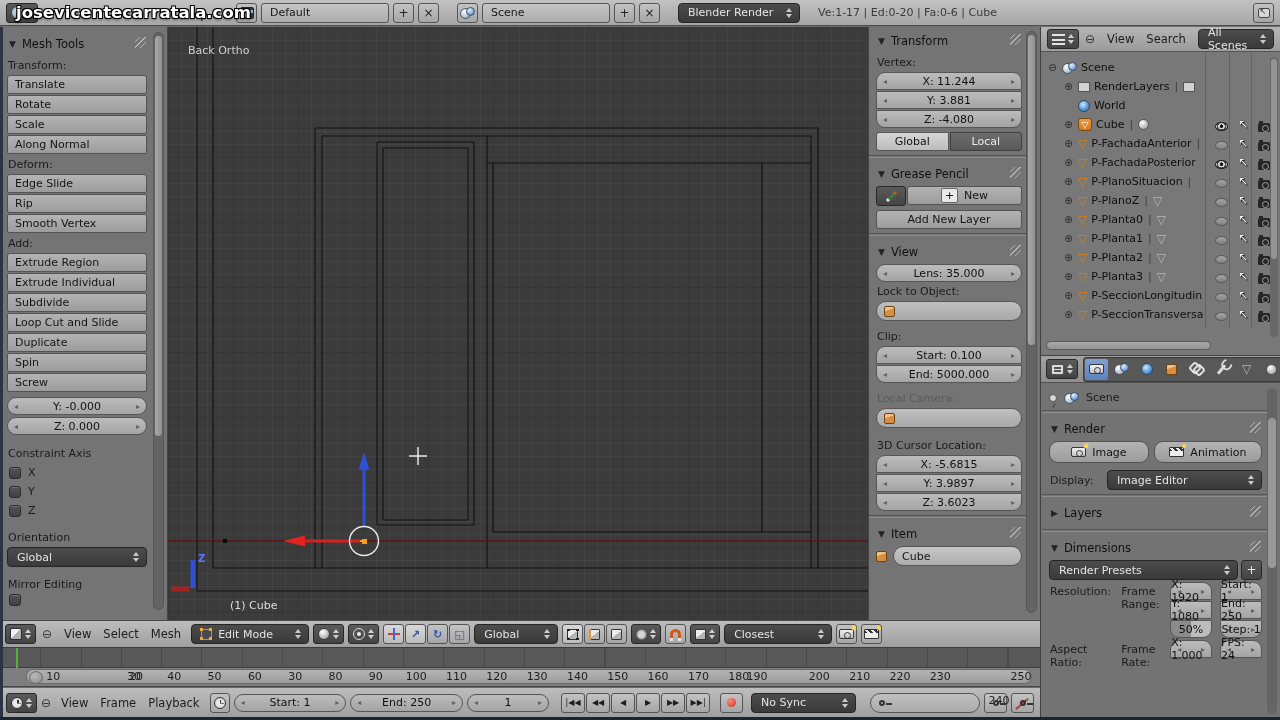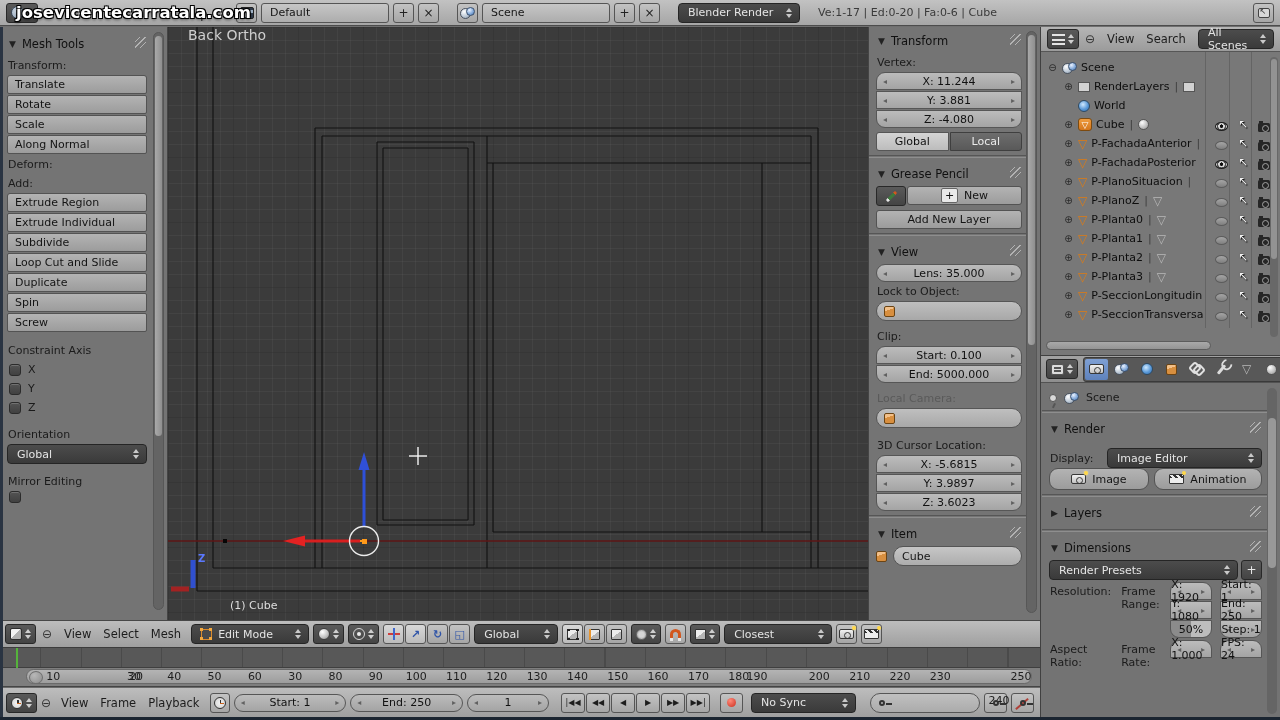--- a/index.html
+++ b/index.html
@@ -138,21 +138,21 @@
   #ts-scroll{position:absolute;right:3px;top:5px;width:11px;height:578px;background:#646464;border-radius:6px;border:1px solid #575757}
   #ts-thumb{position:absolute;left:1px;top:3px;width:7px;height:400px;background:linear-gradient(90deg,#a9a9a9,#8f8f8f);border-radius:5px}
 
   #vp3d{position:absolute;left:168px;top:27px;width:700px;height:593px;background-color:#3b3b3b;overflow:hidden;
       background-image:
         linear-gradient(rgba(0,0,0,.20) 1px,transparent 1px),
         linear-gradient(90deg,rgba(0,0,0,.20) 1px,transparent 1px),
         linear-gradient(rgba(255,255,255,.04) 1px,transparent 1px),
         linear-gradient(90deg,rgba(255,255,255,.04) 1px,transparent 1px);
       background-size:65px 65px,65px 65px,13px 13px,13px 13px}
-  #vp-label{position:absolute;left:20px;top:0;color:#cfcfcf;font-size:14px}
+  #vp-label{position:absolute;left:20px;top:17px;color:#cfcfcf;font-size:11px}
   #vp-obj{position:absolute;left:62px;bottom:8px;color:#dedede;font-size:11px}
   #wire{position:absolute;inset:0}
 
   #npanel{position:absolute;left:868px;top:27px;width:172px;height:593px;background:#747474;
       border-left:1px solid #454545;padding:2px 18px 2px 7px}
   #np-scroll{position:absolute;right:3px;top:4px;width:11px;height:582px;background:#646464;border-radius:6px;border:1px solid #575757}
   #np-thumb{position:absolute;left:1px;top:3px;width:7px;height:310px;background:linear-gradient(90deg,#a9a9a9,#8f8f8f);border-radius:5px}
   .seg{display:flex;gap:1px;margin-top:4px}
   .seg>div{flex:1;height:19px;display:flex;align-items:center;justify-content:center;font-size:11px}
   .seg .on{background:linear-gradient(#d5d5d5,#bcbcbc);color:#111;border:1px solid #565656;border-radius:3px 0 0 3px}
@@ -265,30 +265,39 @@
     </div>
     <div id="tool-groups">
         <div class="lbl">Transform:</div>
         <div>
           <div class="btn ts-btn">Translate</div>
           <div class="btn ts-btn">Rotate</div>
           <div class="btn ts-btn">Scale</div>
           <div class="btn ts-btn">Along Normal</div>
         </div>
         <div class="lbl">Deform:</div>
+        <div>
+          <div class="btn ts-btn">Edge Slide</div>
+          <div class="btn ts-btn">Rip</div>
+          <div class="btn ts-btn">Smooth Vertex</div>
+        </div>
         <div class="lbl">Add:</div>
         <div>
           <div class="btn ts-btn">Extrude Region</div>
           <div class="btn ts-btn">Extrude Individual</div>
           <div class="btn ts-btn">Subdivide</div>
           <div class="btn ts-btn">Loop Cut and Slide</div>
           <div class="btn ts-btn">Duplicate</div>
           <div class="btn ts-btn">Spin</div>
           <div class="btn ts-btn">Screw</div>
         </div>
+      </div>
+    <div id="ts-steppers" style="margin-top:5px;display:flex;flex-direction:column;gap:2px">
+        <div class="stp">Y: -0.000</div>
+        <div class="stp">Z: 0.000</div>
       </div>
     <div class="lbl" style="margin-top:9px">Constraint Axis</div>
     <div id="axis-checks">
         <div style="display: flex; align-items: center; gap: 7px; padding: 3px 2px;">
           <span class="chk"></span>
           <span>X</span>
         </div>
         <div style="display: flex; align-items: center; gap: 7px; padding: 3px 2px;">
           <span class="chk"></span>
           <span>Y</span>
@@ -709,35 +718,35 @@
       <div style="display:flex;align-items:center;gap:7px;padding:2px 0">
         <i class="ic ic-pin"></i>
         <i class="ic ic-scene"></i>
         <span>Scene</span>
       </div>
       <div class="psep"></div>
       <div class="phead">
         <span class="tri">▼</span>
         <span>Render</span>
       </div>
+      <div style="display:flex;gap:5px">
+        <span class="btn" style="flex:1;height:22px;border-radius:9px;justify-content:center;gap:6px">
+          <i class="ic ic-cam spark"></i>
+          <span>Image</span>
+        </span>
+        <span class="btn" style="flex:1.1;height:22px;border-radius:9px;justify-content:center;gap:6px">
+          <i class="ic ic-clap spark"></i>
+          <span>Animation</span>
+        </span>
+      </div>
       <div style="display:flex;align-items:center;gap:6px;margin-top:7px">
         <span class="lbl" style="width:52px">Display:</span>
         <span class="dd" style="flex:1">
             <span>Image Editor</span>
           </span>
-      </div>
-      <div style="display:flex;gap:5px">
-        <span class="btn" style="flex:1;height:22px;border-radius:9px;justify-content:center;gap:6px">
-          <i class="ic ic-cam spark"></i>
-          <span>Image</span>
-        </span>
-        <span class="btn" style="flex:1.1;height:22px;border-radius:9px;justify-content:center;gap:6px">
-          <i class="ic ic-clap spark"></i>
-          <span>Animation</span>
-        </span>
       </div>
       <div class="psep"></div>
       <div class="phead">
         <span class="tri">▶</span>
         <span>Layers</span>
       </div>
       <div class="psep"></div>
       <div class="phead">
         <span class="tri">▼</span>
         <span>Dimensions</span>

